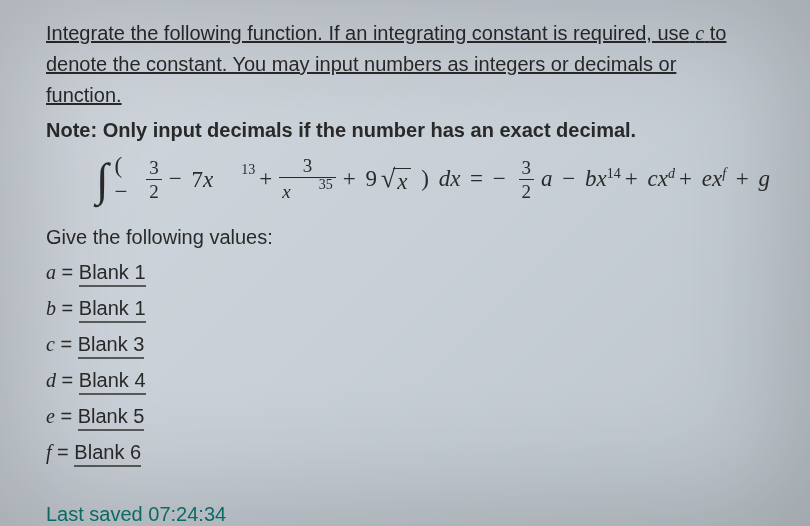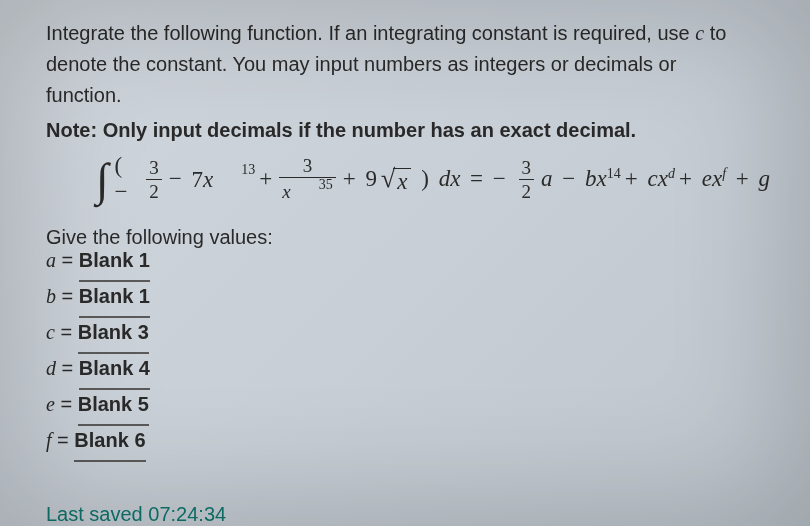--- a/index.html
+++ b/index.html
@@ -14,20 +14,21 @@
       font-family: Arial, Helvetica, sans-serif;
       color: #2a2a2a;
       padding: 18px 40px 0 46px;
       overflow: hidden;
       position: relative;
     }
     .intro {
       font-size: 20px;
       line-height: 1.55;
       margin-bottom: 8px;
+      text-decoration: underline;
     }
     .note {
       font-size: 20px;
     }
     .equation {
       font-family: 'Times New Roman', Times, serif;
       font-size: 23px;
       margin: 8px 0 18px 50px;
       display: flex;
       align-items: center;
@@ -75,37 +76,38 @@
       margin-left: -2px;
       margin-top: 4px;
     }
     .rhs-sup {
       font-size: 14px;
       position: relative;
       top: -8px;
     }
     .values-prompt {
       font-size: 20px;
+      margin-bottom: 12px;
     }
     .blank-line {
       font-size: 20px;
       margin-bottom: 13px;
       font-style: italic;
       font-family: 'Times New Roman', Times, serif;
     }
     .blank-line .eq {
       font-style: normal;
       font-family: Arial, Helvetica, sans-serif;
     }
     .blank-label {
       font-style: normal;
       font-family: Arial, Helvetica, sans-serif;
-      font-weight: bold;
+      font-weight: normal;
       border-bottom: 2px solid #5a5a5a;
-      padding-bottom: 9px;
+      padding-bottom: 2px;
       text-align: right;
     }
     .saved {
       position: absolute;
       bottom: 0;
       left: 46px;
       font-size: 20px;
       color: #0f766e;
     }
     .vignette {

